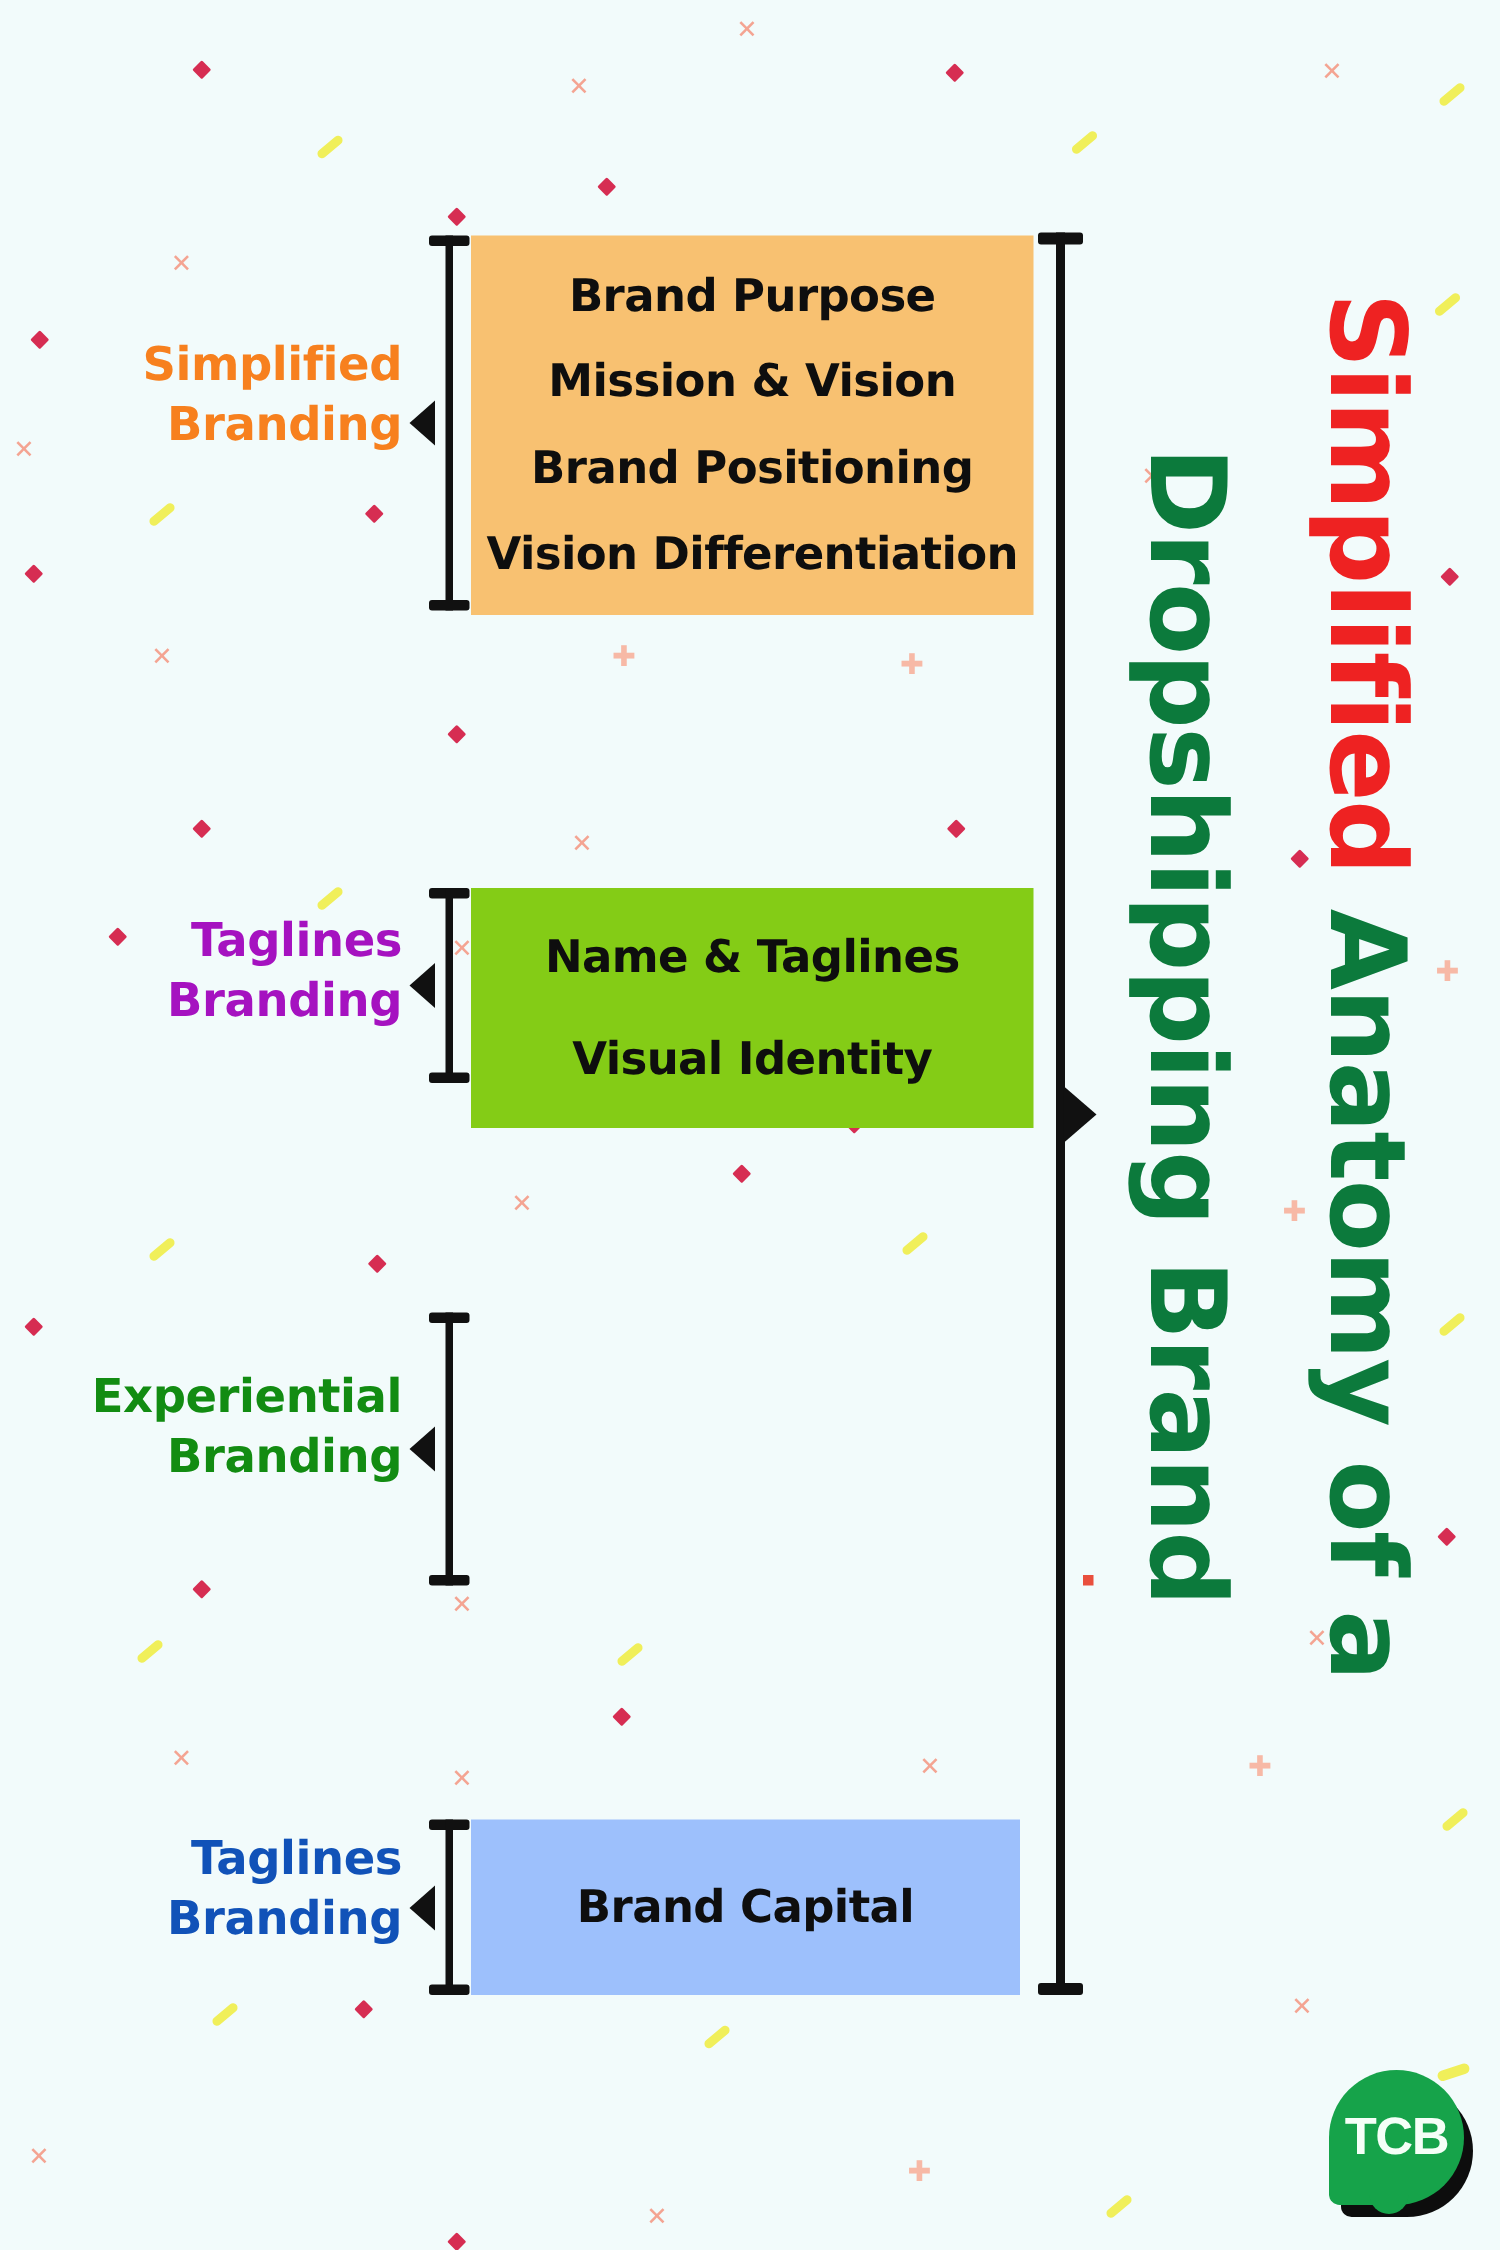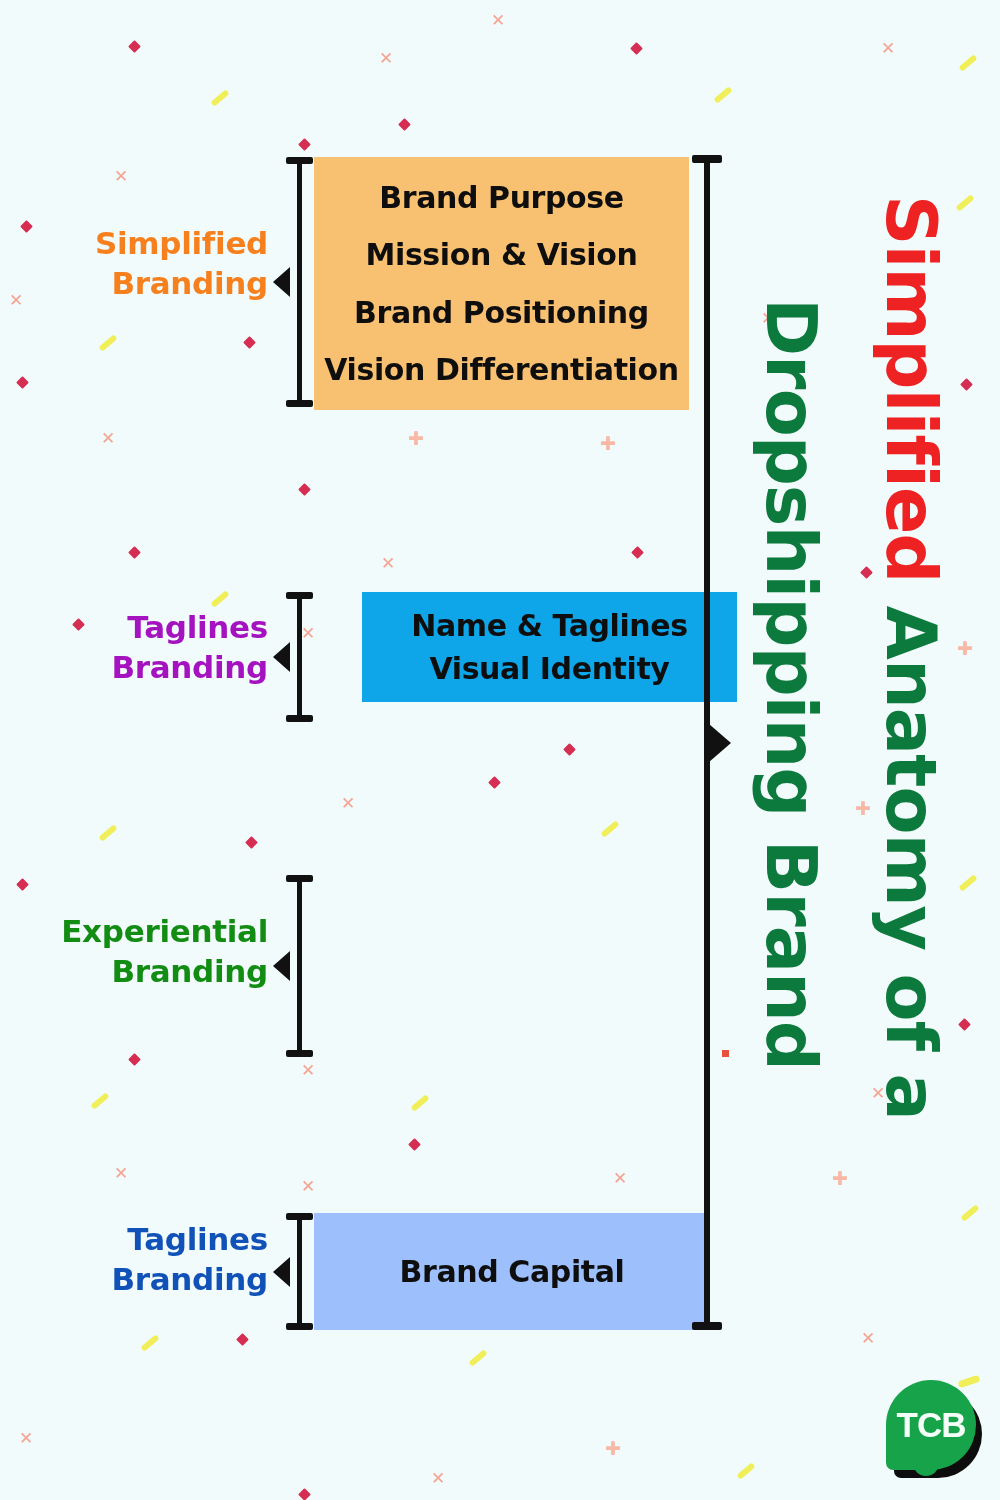--- a/index.html
+++ b/index.html
@@ -218,21 +218,21 @@
     <div>Branding</div>
   </div>
 
   <div class="bracket" style="left:286px; top:592px; height:130px;">
     <div class="cap top"></div>
     <div class="stem"></div>
     <div class="cap bot"></div>
     <div class="tip"></div>
   </div>
 
-  <div class="box" id="box-external" style="left:314px; top:592px; width:375px; height:110px; background:#0ea5e9;margin-left:48px;">
+  <div class="box" id="box-external" style="left:314px; top:592px; width:375px; height:160px; background:#84cc16;">
     <div class="item">Name &amp; Taglines</div>
     <div class="item">Visual Identity</div>
   </div>
 
   <div class="cat-label green" style="top:912px;">
     <div>Experiential</div>
     <div>Branding</div>
   </div>
 
   <div class="bracket" style="left:286px; top:875px; height:182px;">
@@ -248,21 +248,21 @@
     <div>Branding</div>
   </div>
 
   <div class="bracket" style="left:286px; top:1213px; height:117px;">
     <div class="cap top"></div>
     <div class="stem"></div>
     <div class="cap bot"></div>
     <div class="tip"></div>
   </div>
 
-  <div class="box" id="box-internal" style="left:314px; top:1213px; width:396px; height:117px; background:#9dc0fc;">
+  <div class="box" id="box-internal" style="left:314px; top:1213px; width:366px; height:117px; background:#9dc0fc;">
     <div class="item">Brand Capital</div>
   </div>
 
   <div id="outer-bracket">
     <div class="o-cap top"></div>
     <div class="o-stem"></div>
     <div class="o-cap bot"></div>
     <div class="o-tip"></div>
   </div>
 

